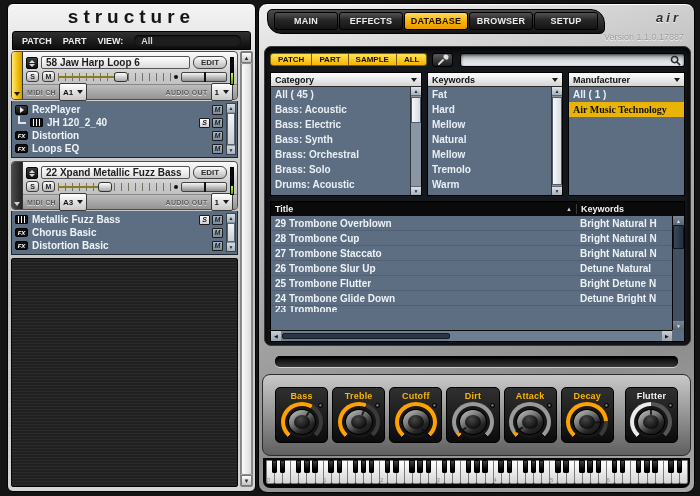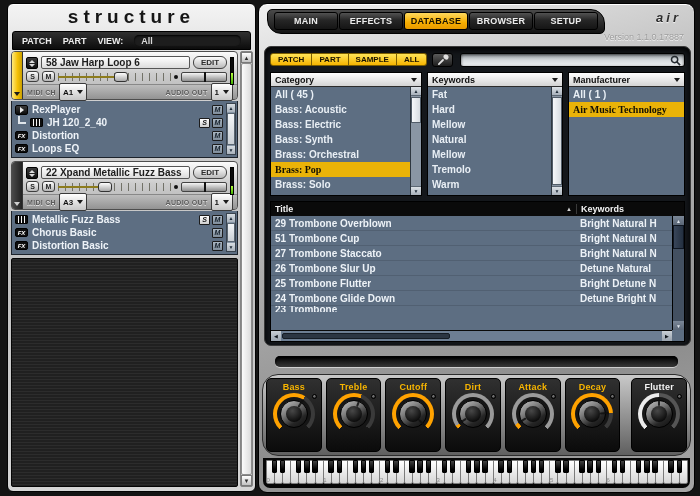--- a/index.html
+++ b/index.html
@@ -162,22 +162,22 @@
   #rt-hsb .arr { position:absolute; top:0; bottom:0; width:10px; background:linear-gradient(#c8cfd6,#9aa4af); color:#10161d;
     font-size:5px; display:flex; align-items:center; justify-content:center; }
   #rt-hsb .arr.left { left:0; } #rt-hsb .arr.right { right:0; }
   #rt-hsb .thumb { position:absolute; left:11px; top:2px; height:6px; width:42%; background:#2b3542; border-radius:2px; border:1px solid #141b24; }
 
   #groove { position:absolute; left:16px; right:16px; top:352px; height:11px;
     background:linear-gradient(#000,#383838); border-radius:5px;
     box-shadow:0 1px 0 rgba(255,255,255,.55), inset 0 2px 3px #000; }
 
   #knob-zone { position:absolute; left:3px; right:3px; top:370px; height:82px;
-    background:linear-gradient(#c9c9c9,#5f5f5f); border-radius:16px; border:1px solid #2c2c2c;
-    display:flex; gap:4px; padding:3px; }
+    background:linear-gradient(#c9c9c9,#5f5f5f); border-radius:8px; border:1px solid #2c2c2c;
+    display:flex; gap:4px; padding:12px; }
   .knob-cell { flex:1; background:linear-gradient(#303030,#0b0b0b); border:1px solid #000; border-radius:5px;
     position:relative; display:flex; flex-direction:column; align-items:center; }
   .knob-cell.master { margin-left:7px; }
   .knob-label { margin-top:3px; font-size:9px; font-weight:bold; letter-spacing:.2px; }
   .knob { position:relative; width:42px; height:42px; margin-top:1px; }
   .k-ring { position:absolute; inset:0; border-radius:50%; }
   .k-gap  { position:absolute; inset:4px; border-radius:50%; background:#161616; }
   .k-body { position:absolute; inset:7px; border-radius:50%;
     background:linear-gradient(145deg,#c6c6c6,#7a7a7a 38%,#262626 70%,#101010); border:1px solid #000; }
   .k-cap  { position:absolute; inset:13px; border-radius:50%;
@@ -414,21 +414,20 @@
             <div class="col-header">
               <span>Category</span>
               <i class="dd-caret ml-auto"></i>
             </div>
             <div class="col-body" style="padding-right: 11px;">
               <div class="list-item">All ( 45 )</div>
               <div class="list-item">Bass: Acoustic</div>
               <div class="list-item">Bass: Electric</div>
               <div class="list-item">Bass: Synth</div>
               <div class="list-item">Brass: Orchestral</div>
-              <div class="list-item selected">Brass: Pop</div>
               <div class="list-item">Brass: Solo</div>
               <div class="list-item">Drums: Acoustic</div>
               <div class="sb-light">
                 <div class="arr">▲</div>
                 <div class="thumb" style="top: 10px; height: 26px;"></div>
                 <div class="arr dn">▼</div>
               </div>
             </div>
           </div>
           <div class="col" style="flex: 0 0 136px;">
@@ -471,21 +470,21 @@
             </div>
           <div id="rt-kw-h">Keywords</div>
           <div id="rt-corner"></div>
         </div>
         <div id="rt-body">
             <div class="rt-row">
               <div class="rt-title">29 Trombone Overblown</div>
               <div class="rt-kw">Bright  Natural H</div>
             </div>
             <div class="rt-row">
-              <div class="rt-title">51 Trombone Cup</div>
+              <div class="rt-title">28 Trombone Cup</div>
               <div class="rt-kw">Bright Natural N</div>
             </div>
             <div class="rt-row">
               <div class="rt-title">27 Trombone Staccato</div>
               <div class="rt-kw">Bright Natural N</div>
             </div>
             <div class="rt-row">
               <div class="rt-title">26 Trombone Slur Up</div>
               <div class="rt-kw">Detune Natural</div>
             </div>

